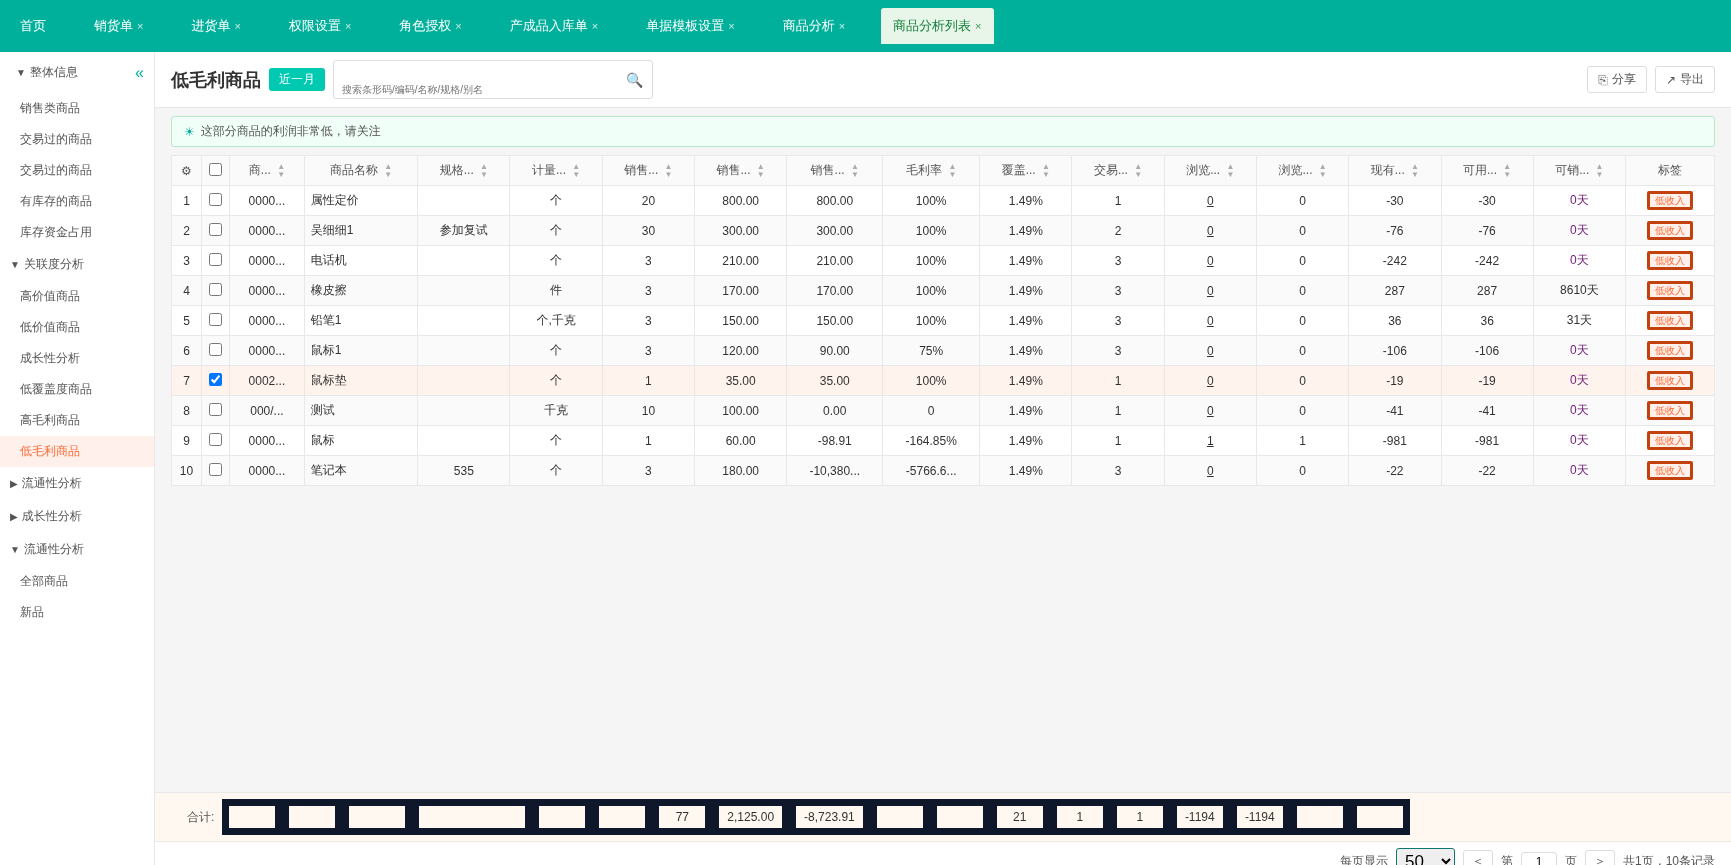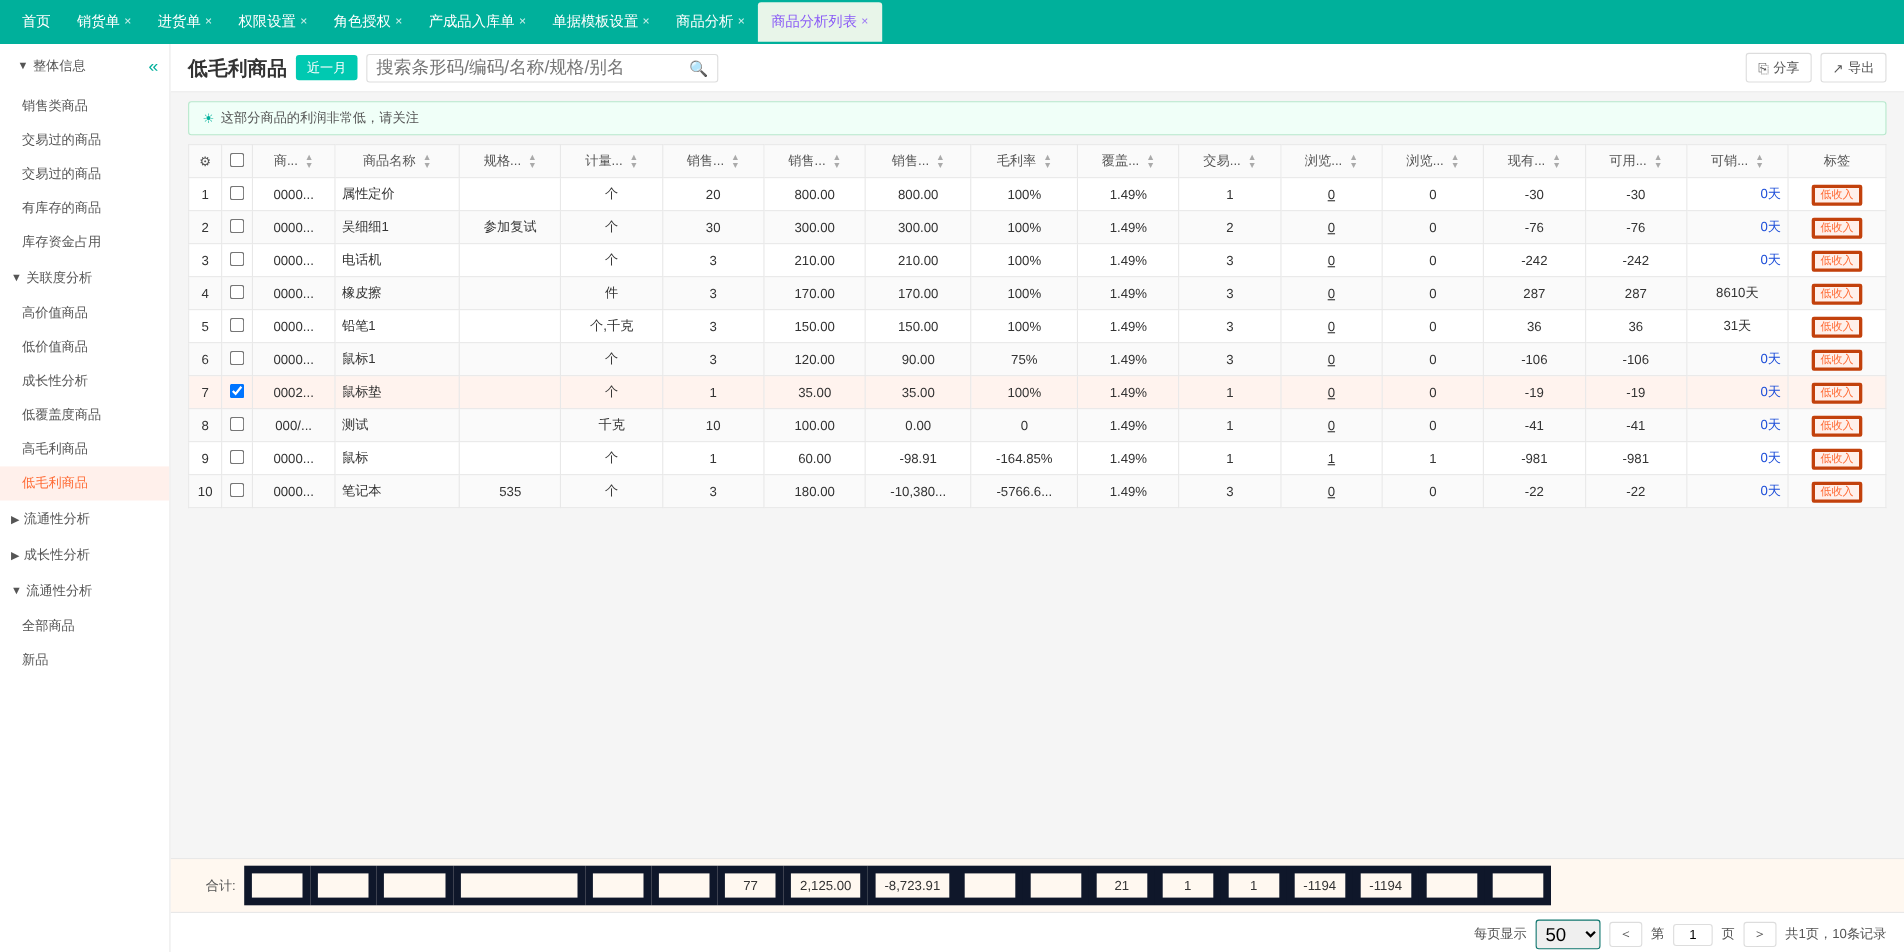--- a/index.html
+++ b/index.html
@@ -3,34 +3,35 @@
   <meta charset="utf-8">
   <style>
     * { box-sizing: border-box; margin: 0; padding: 0; }
     body { font-family: 'Microsoft YaHei', Arial, sans-serif; font-size: 12px; background: #f5f5f5; color: #333; }
 
     
     .top-nav {
       background: #00b09b;
       display: flex;
       align-items: center;
-      height: 40px;
+      height: 52px;
       padding: 0 8px;
+      gap: 24px;
     }
     .top-nav .nav-item {
       color: #fff;
       padding: 0 12px;
       height: 36px;
       display: flex;
       align-items: center;
       cursor: pointer;
       font-size: 13px;
       white-space: nowrap;
     }
-    .top-nav .nav-item.active { background: #e8f5e9; color: #8b5cf6; border-radius: 3px 3px 0 0; }
+    .top-nav .nav-item.active { background: #e8f5e9; color: #15803d; border-radius: 3px 3px 0 0; }
     .top-nav .nav-item .close-x { margin-left: 4px; font-size: 11px; opacity: 0.8; }
 
     
     .layout { display: flex; height: calc(100vh - 36px); }
 
     
     .sidebar {
       width: 155px;
       background: #fff;
       border-right: 1px solid #e8e8e8;
@@ -83,23 +84,24 @@
       border: 1px solid #ddd;
       border-radius: 3px;
       padding: 3px 8px;
       background: #fff;
       flex: 1;
       max-width: 320px;
     }
     .search-box input {
       border: none;
       outline: none;
-      font-size: 16px;
+      font-size: 10px;
       flex: 1;
       color: #8b5cf6;
+      margin-top: 20px;
     }
     .search-icon { color: #aaa; font-size: 14px; }
     .spacer { flex: 1; }
     .action-btn {
       display: flex;
       align-items: center;
       gap: 4px;
       padding: 4px 10px;
       border: 1px solid #ddd;
       border-radius: 3px;
@@ -164,21 +166,21 @@
     tbody tr:nth-child(even) { background: #fafafa; }
     tbody tr.selected { background: #fff3ee; }
     tbody td {
       border: 1px solid #e8e8e8;
       padding: 6px 6px;
       text-align: center;
       white-space: nowrap;
     }
     tbody td.text-left { text-align: left; }
     .tag-low { background: #fff0eb; color: #ff6b35; border: 3px solid #c2410c; border-radius: 2px; padding: 1px 5px; font-size: 10px; }
-    .days-red { color: #1d4ed8; text-align: right; }
+    .days-red { color: #701a75; }
     .days-normal { color: #333; }
     .underline-link { text-decoration: underline; cursor: pointer; }
     .checkbox-cell { width: 28px; }
 
     
     .footer-totals {
       background: #fff8f0;
       border-top: 1px solid #e8e8e8;
       display: flex;
       align-items: center;

